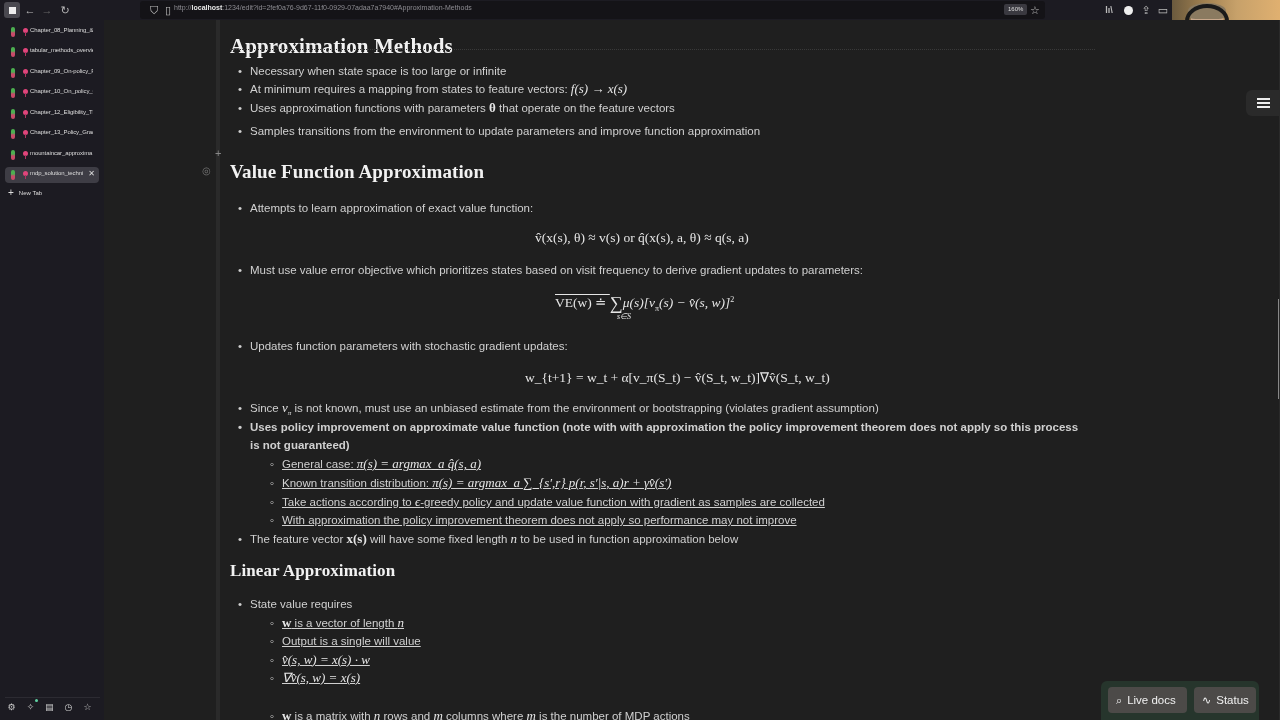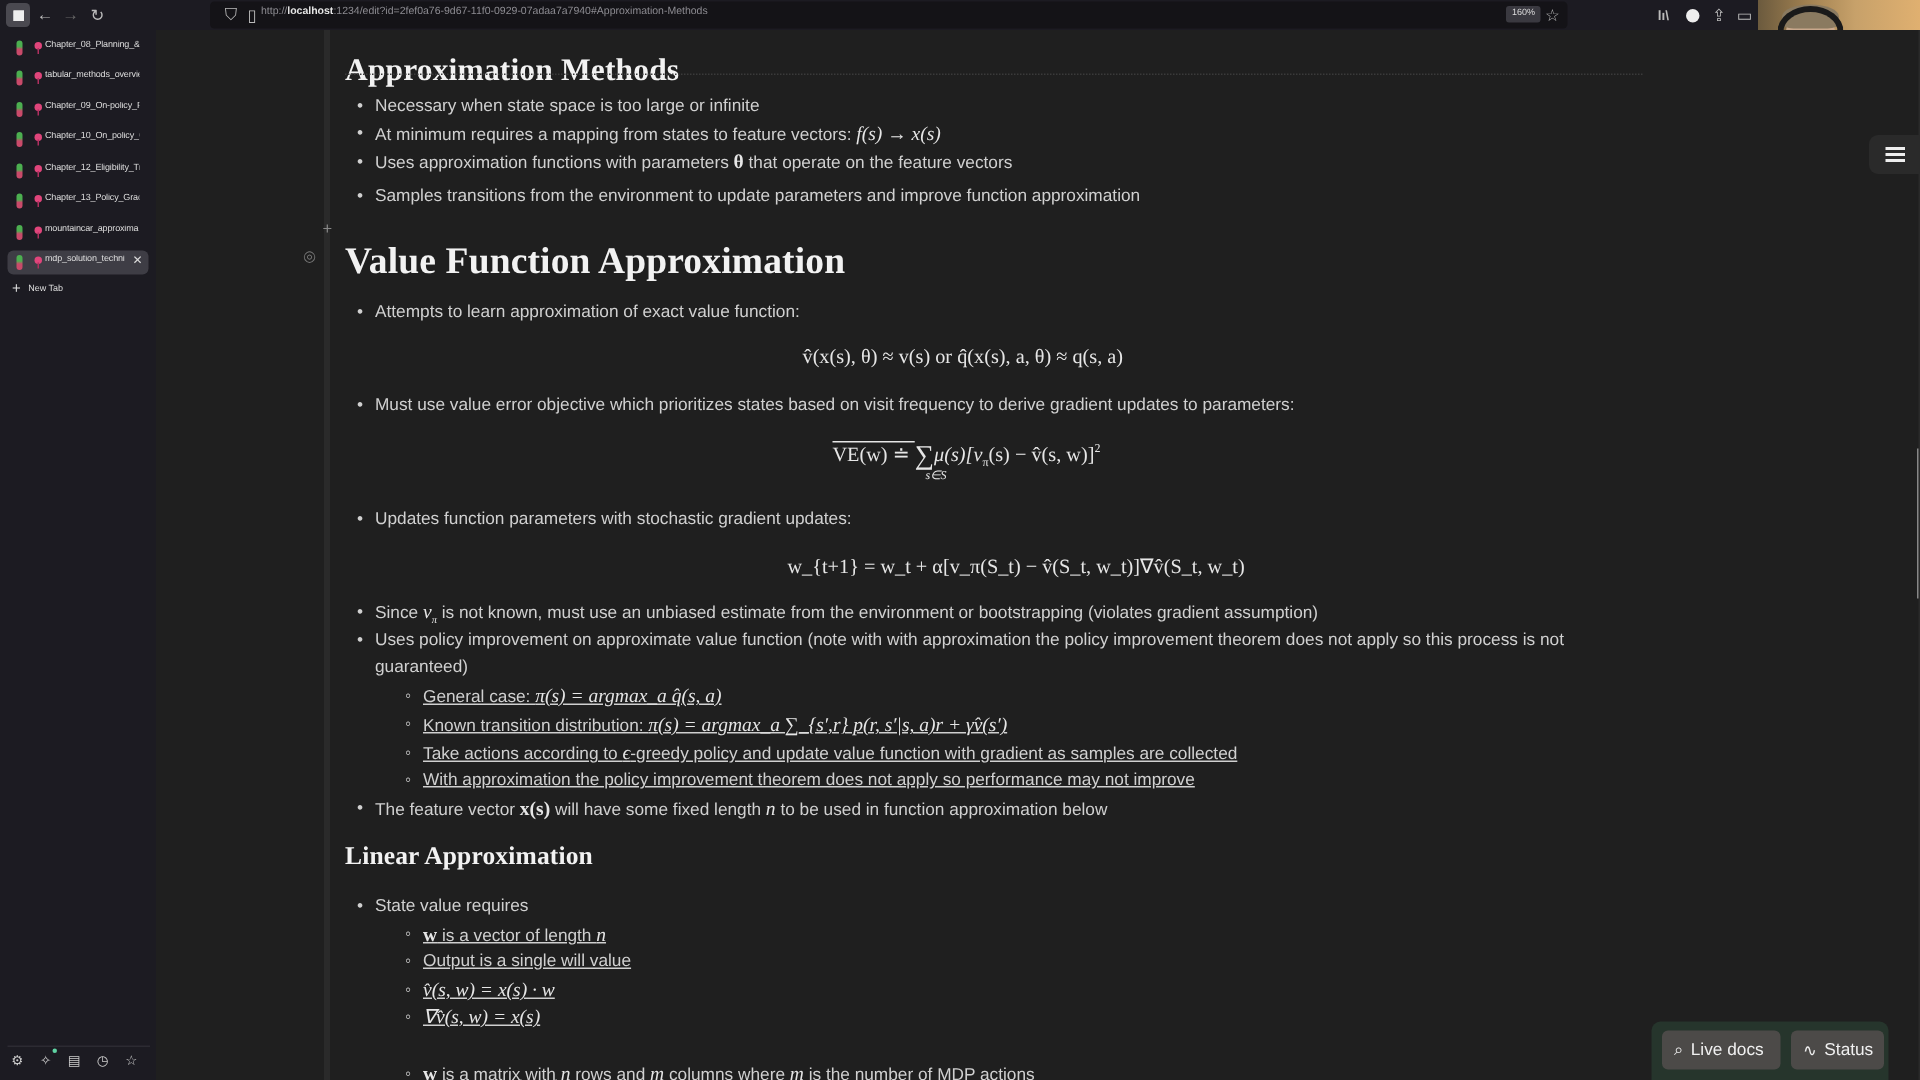--- a/index.html
+++ b/index.html
@@ -56,21 +56,21 @@
   
   .content { position: absolute; left: 104px; top: 20px; width: 1176px; height: 700px; background: #1f1f1f; }
   .left-gutter { position: absolute; left: 112px; top: 0; width: 4px; height: 700px; background: #2a2a2a; }
   .doc { position: absolute; left: 126px; top: 0; width: 870px; height: 700px; color: #d4d4d4; font-family: "Liberation Sans", sans-serif; }
   .h1 { position: absolute; left: 0; font-family: "Liberation Serif", serif; font-weight: bold; font-size: 21px; color: #f2f2f2; letter-spacing: 0.1px; }
   .h1-rule { position: absolute; left: 0; width: 865px; height: 0; border-top: 1px dotted #3a3a3a; }
   .li { position: absolute; left: 20px; font-size: 11.5px; color: #d0d0d0; white-space: nowrap; line-height: 14px; }
   .li::before { content: "•"; position: absolute; left: -12px; top: 0; color: #d0d0d0; }
   .li.sub { left: 52px; text-decoration: underline; }
   .li.sub::before { content: "◦"; left: -12px; }
-  .li.wrap { white-space: normal; width: 840px; line-height: 18px; }
+  .li.wrap { white-space: normal; width: 840px; line-height: 18px; font-weight: bold; }
   .math { font-family: "Liberation Serif", serif; font-style: italic; font-size: 13px; color: #e6e6e6; }
   .mathb { font-family: "Liberation Serif", serif; font-weight: bold; font-size: 13px; color: #e6e6e6; }
   .eq { position: absolute; font-family: "Liberation Serif", serif; font-size: 13.5px; color: #e6e6e6; white-space: nowrap; }
 
   .gutter-plus { position: absolute; left: 111px; top: 127px; font-size: 11px; color: #888; }
   .gutter-eye { position: absolute; left: 98px; top: 145px; font-size: 10px; color: #777; }
 
   .toc-button { position: absolute; left: 1142px; top: 70px; width: 34px; height: 26px; background: #2a2a2a; border-radius: 6px 0 0 6px; display: flex; align-items: center; justify-content: center; }
   .toc-button .bars { width: 13px; height: 10px; display: flex; flex-direction: column; justify-content: space-between; }
   .toc-button .bars span { height: 2px; background: #eee; display: block; }
@@ -179,26 +179,26 @@
 
   <div class="doc">
 
     <div class="h1" style="top:14px">Approximation Methods</div>
     <div class="h1-rule" style="top:29px"></div>
     <div class="li" style="top:44px">Necessary when state space is too large or infinite</div>
     <div class="li" style="top:62px"><span>At minimum requires a mapping from states to feature vectors: </span><span class="math">f(s) → x(s)</span></div>
     <div class="li" style="top:81px"><span>Uses approximation functions with parameters </span><span class="mathb">θ</span><span> that operate on the feature vectors</span></div>
     <div class="li" style="top:104px">Samples transitions from the environment to update parameters and improve function approximation</div>
 
-    <div class="h1" style="top:141px;font-size:25px">Value Function Approximation</div>
+    <div class="h1" style="top:141px;font-size:19px">Value Function Approximation</div>
     <div class="li" style="top:181px">Attempts to learn approximation of exact value function:</div>
     <div class="eq" style="left:305px;top:210px">v̂(x(s), θ) ≈ v(s)  or  q̂(x(s), a, θ) ≈ q(s, a)</div>
     <div class="li" style="top:243px">Must use value error objective which prioritizes states based on visit frequency to derive gradient updates to parameters:</div>
     <div class="eq" style="left:325px;top:271px">
-      <span style="text-decoration:overline">VE(w) ≐ </span><span style="font-size:18px;position:relative;top:2px">∑</span><span style="position:absolute;left:62px;top:21px;font-size:8px;font-style:italic">s∈S</span><span style="font-style:italic">μ(s)[v</span><sub style="font-size:8px">π</sub><span style="">(s) − v̂(s, w)]</span><sup style="font-size:8px">2</sup>
+      <span style="text-decoration:overline">VE(w) ≐ </span><span style="font-size:18px;position:relative;top:2px">∑</span><span style="position:absolute;left:62px;top:21px;font-size:8px;font-style:italic">s∈S</span><span style="font-style:italic">μ(s)[v</span><sub style="font-size:8px">π</sub><span style="font-style:italic">(s) − v̂(s, w)]</span><sup style="font-size:8px">2</sup>
     </div>
     <div class="li" style="top:319px">Updates function parameters with stochastic gradient updates:</div>
     <div class="eq" style="left:295px;top:349px">w_{t+1} = w_t + α[v_π(S_t) − v̂(S_t, w_t)]∇v̂(S_t, w_t)</div>
     <div class="li" style="top:381px"><span>Since </span><span class="math">v</span><sub style="font-size:7px" class="math">π</sub><span> is not known, must use an unbiased estimate from the environment or bootstrapping (violates gradient assumption)</span></div>
     <div class="li wrap" style="top:398px">Uses policy improvement on approximate value function (note with with approximation the policy improvement theorem does not apply so this process is not guaranteed)</div>
     <div class="li sub" style="top:437px"><span>General case: </span><span class="math">π(s) = argmax_a q̂(s, a)</span></div>
     <div class="li sub" style="top:456px"><span>Known transition distribution: </span><span class="math">π(s) = argmax_a ∑_{s′,r} p(r, s′|s, a)r + γv̂(s′)</span></div>
     <div class="li sub" style="top:475px"><span>Take actions according to </span><span class="math">ϵ</span><span>-greedy policy and update value function with gradient as samples are collected</span></div>
     <div class="li sub" style="top:493px">With approximation the policy improvement theorem does not apply so performance may not improve</div>
     <div class="li" style="top:512px"><span>The feature vector </span><span class="mathb">x(s)</span><span> will have some fixed length </span><span class="math">n</span><span> to be used in function approximation below</span></div>

